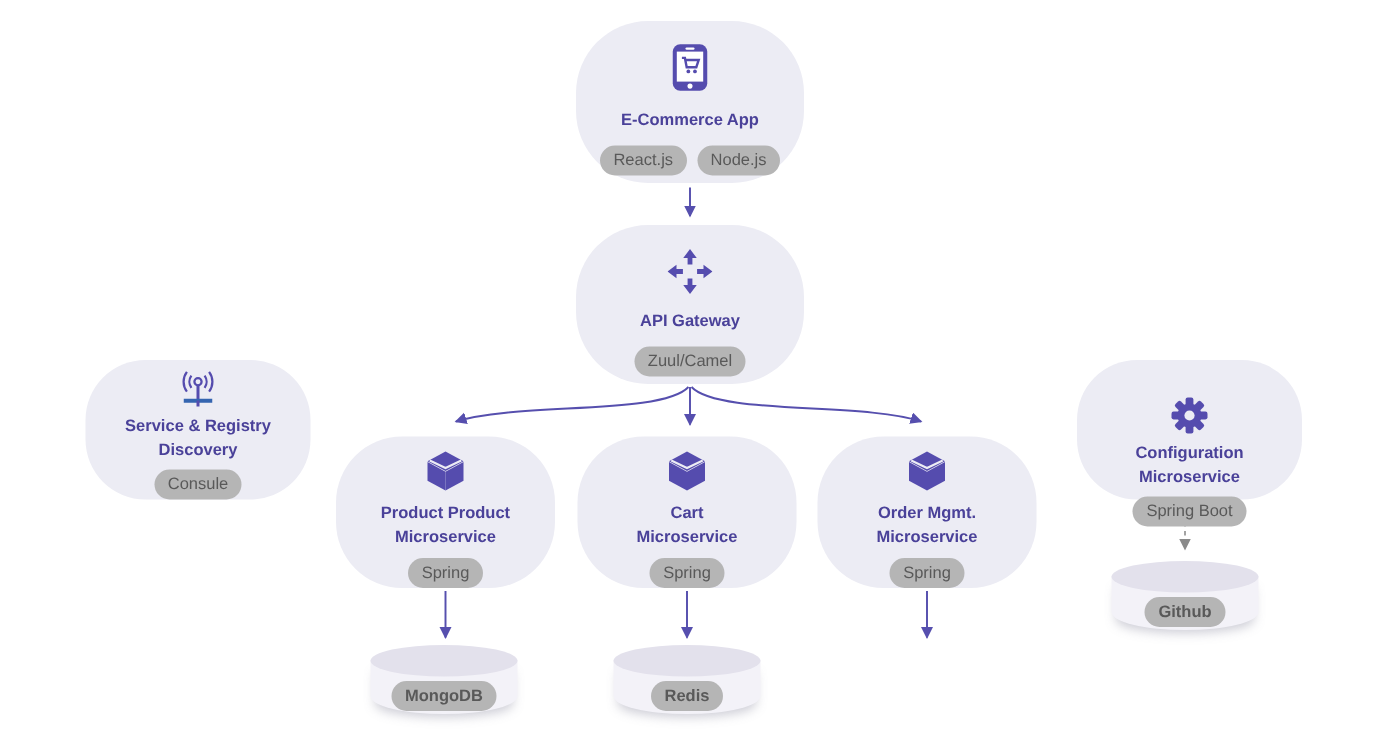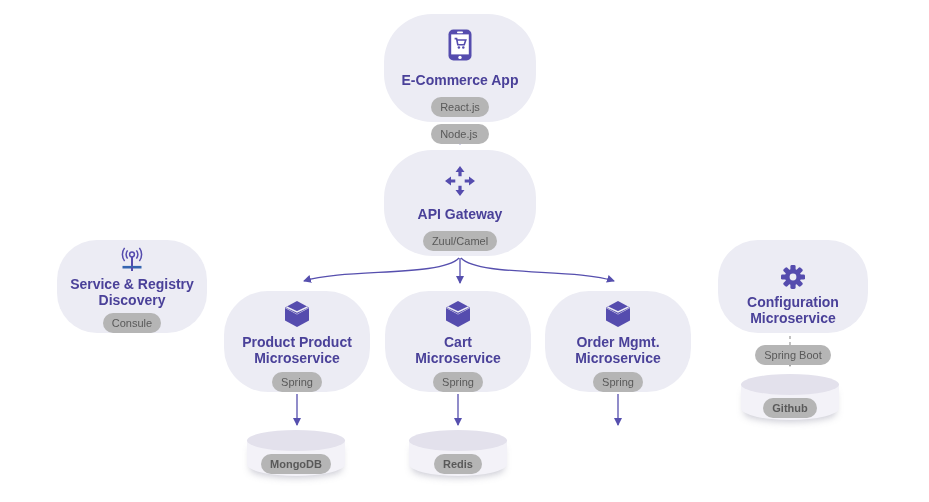--- a/index.html
+++ b/index.html
@@ -6,21 +6,21 @@
   .canvas{
     position:relative;width:929px;height:502px;background:#ffffff;overflow:hidden;
     font-family:"Liberation Sans", sans-serif;
   }
   .edges{position:absolute;left:0;top:0;pointer-events:none;}
   .blob{
     position:absolute;background:#ececf4;display:flex;flex-direction:column;
     align-items:center;box-sizing:border-box;
   }
   .blob .node-title{
-    font-weight:bold;color:#4a4199;font-size:14px;line-height:16px;text-align:center;
+    font-weight:bold;color:#4a4199;font-size:11px;line-height:16px;text-align:center;
     white-space:nowrap;
   }
   .tags{display:flex;gap:7px;justify-content:center;}
   .pill{
     background:#b5b5b5;color:#595959;font-size:11px;line-height:12px;
     padding:4px 9px;border-radius:10px;white-space:nowrap;
   }
   .node-icon{display:flex;align-items:center;justify-content:center;}
   
   .cylinder{position:absolute;width:98px;height:54px;}
@@ -69,21 +69,21 @@
         <rect x="0.5" y="0.5" width="23" height="31" rx="5" fill="#554cae"></rect>
         <rect x="9" y="2.6" width="6" height="1.6" rx="0.8" fill="#ffffff"></rect>
         <rect x="3.2" y="5.4" width="17.6" height="20" fill="#ffffff"></rect>
         <circle cx="12" cy="28.4" r="1.7" fill="#ffffff"></circle>
         <path d="M6.6 9.6 h2 l1.2 6.2 h6.4 l1.6 -4.8 h-8.8" fill="none" stroke="#554cae" stroke-width="1.6"></path>
         <circle cx="10.9" cy="18.6" r="1.25" fill="#554cae"></circle>
         <circle cx="15.3" cy="18.6" r="1.25" fill="#554cae"></circle>
       </svg>
     </div>
     <div class="node-title" style="margin-top:11px;">E-Commerce App</div>
-    <div class="tags" style="margin-top:9px;flex-direction:column;">
+    <div class="tags" style="margin-top:9px;">
       <span class="pill">React.js</span>
       <span class="pill">Node.js</span>
     </div>
   </div>
 
   <div class="blob" style="left:384px;top:150px;width:152px;height:106px;border-radius:48px;padding-top:16px;">
     <div class="node-icon">
       <svg width="30" height="30" viewBox="0 0 28 28">
         <g fill="#554cae">
           <path d="M14 0 L18.2 5.6 L15.5 5.6 L15.5 9.6 L12.5 9.6 L12.5 5.6 L9.8 5.6 Z"></path>
@@ -129,21 +129,21 @@
           <rect x="-2.6" y="-12" width="5.2" height="24" rx="1.4" transform="rotate(45)"></rect>
           <rect x="-2.6" y="-12" width="5.2" height="24" rx="1.4" transform="rotate(90)"></rect>
           <rect x="-2.6" y="-12" width="5.2" height="24" rx="1.4" transform="rotate(135)"></rect>
           <circle r="8"></circle>
         </g>
         <circle r="3.4" fill="#ececf4"></circle>
       </svg>
     </div>
     <div class="node-title" style="margin-top:4px;">Configuration</div>
     <div class="node-title">Microservice</div>
-    <div class="tags" style="margin-top:19px;">
+    <div class="tags" style="margin-top:5px;">
       <span class="pill">Spring Boot</span>
     </div>
   </div>
 
   <div class="blob" style="left:224px;top:291px;width:146px;height:101px;border-radius:44px;padding-top:9px;">
     <div class="node-icon">
       <svg width="30" height="28" viewBox="0 0 30 28">
         <polygon points="15,1 27,7.5 15,14 3,7.5" fill="#554cae"></polygon>
         <polygon points="3,8 15,14.5 15,27 3,20.5" fill="#554cae"></polygon>
         <polygon points="27,8 15,14.5 15,27 27,20.5" fill="#554cae"></polygon>

